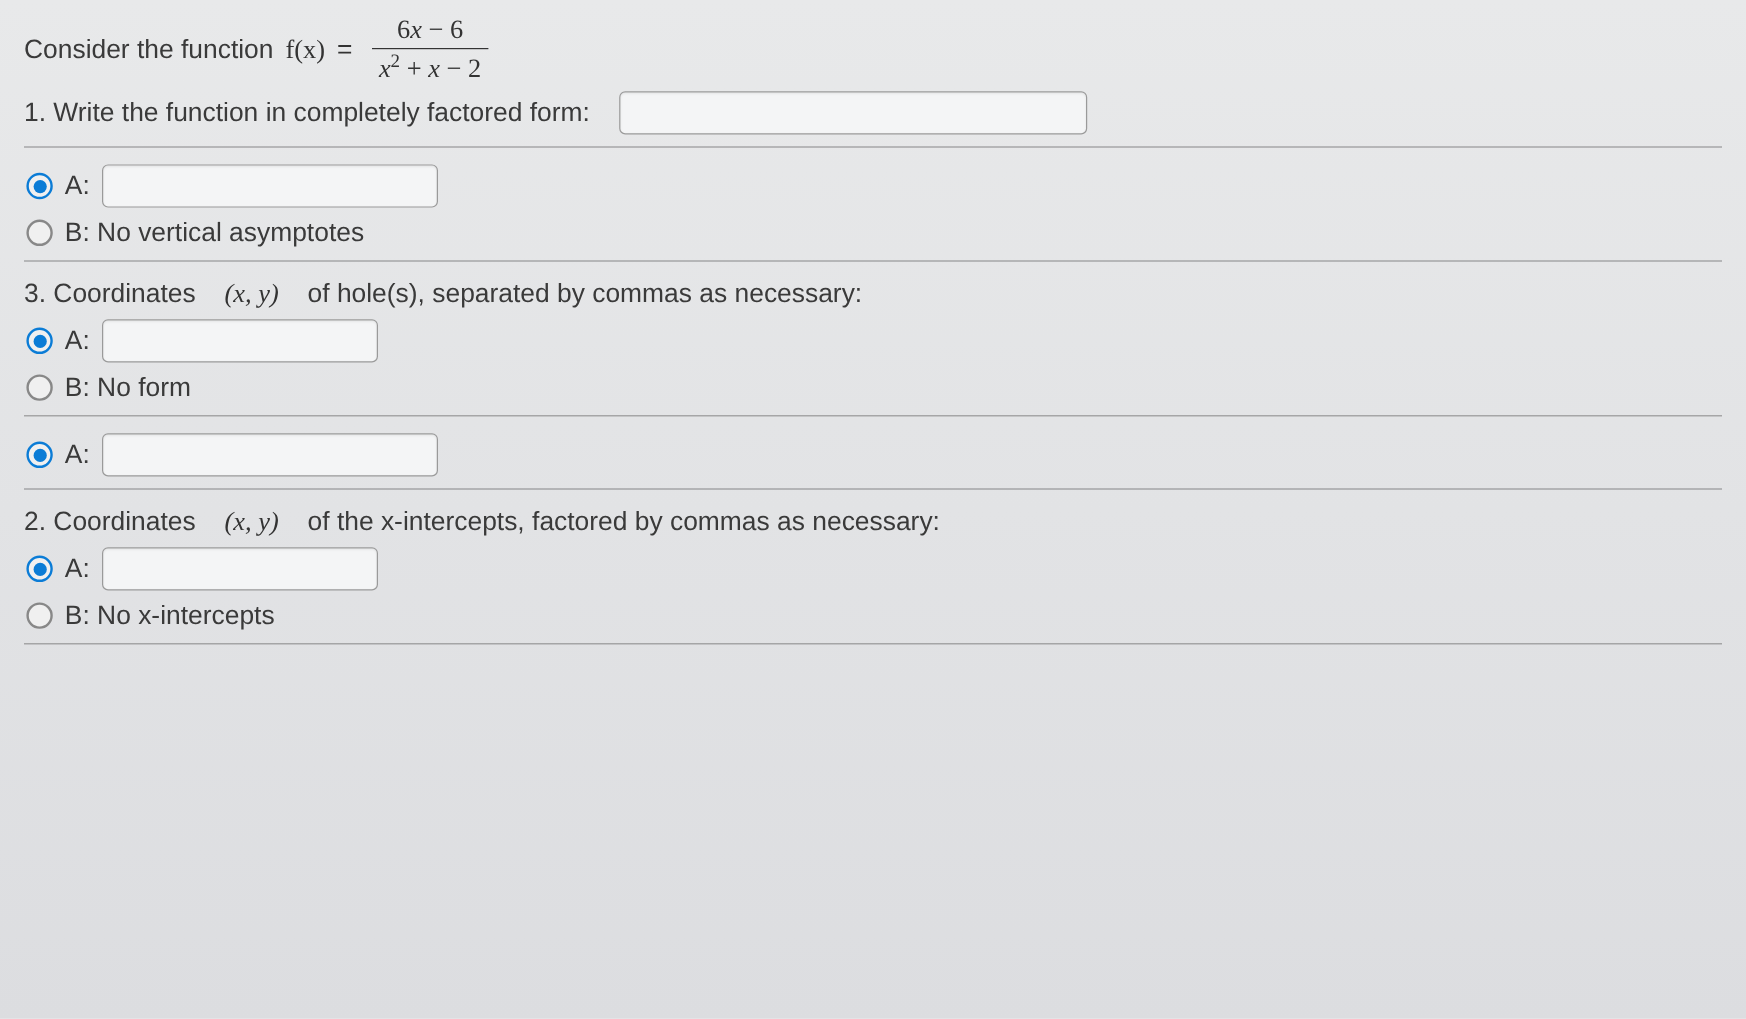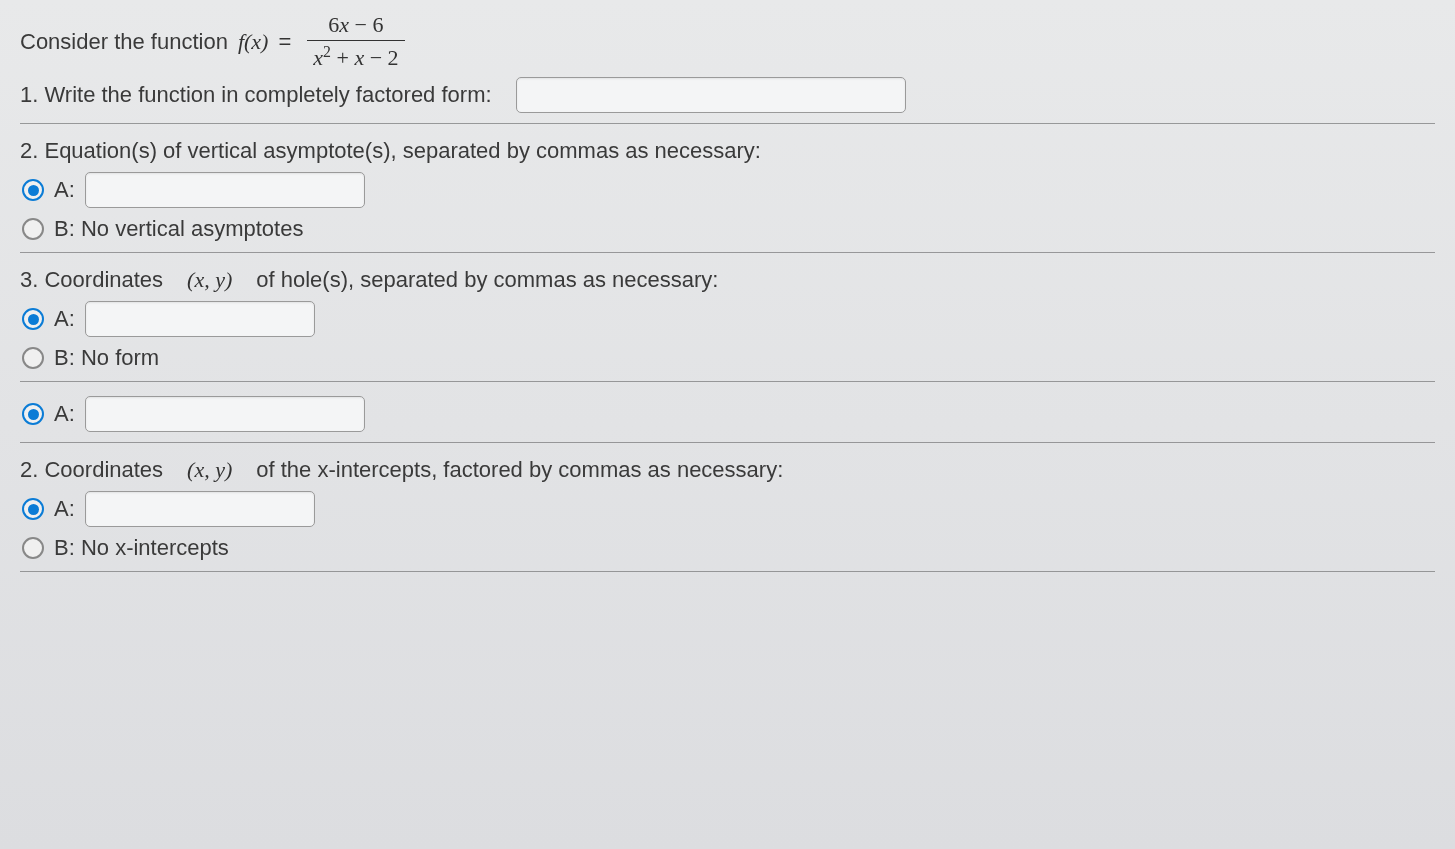--- a/index.html
+++ b/index.html
@@ -34,21 +34,21 @@
       border-bottom: 1.5px solid #333;
       font-family: 'Cambria Math', 'STIX', serif;
     }
     .frac .den {
       display: block;
       padding: 2px 6px 0 6px;
       font-family: 'Cambria Math', 'STIX', serif;
       text-align: right;
     }
     .mathvar { font-style: italic; font-family: 'Cambria Math', 'STIX', serif; }
-    .fx { font-style: italic; font-family: 'Cambria Math', 'STIX', serif; }
+    .fx { font-family: 'Cambria Math', 'STIX', serif; }
     .sup { font-size: 0.72em; vertical-align: super; }
     .q-row {
       display: flex;
       align-items: center;
       gap: 24px;
       flex-wrap: wrap;
       margin: 6px 0;
     }
     .q-text { color: #3a3a3a; }
     .text-input {
@@ -117,23 +117,20 @@
   </div>
 
   <div class="q-row block">
     <span class="q-text">1. Write the function in completely factored form:</span>
     <input type="text" class="text-input input-lg" value="" style="">
   </div>
 
   <hr class="divider">
 
   <div class="block">
-    <div class="q-row">
-      <span class="q-text">2. Equation(s) of vertical asymptote(s), separated by commas as necessary:</span>
-    </div>
     <div class="opt-row radio-indent">
       <span class="radio selected"></span>
       <span class="opt-label">A:</span>
       <input type="text" class="text-input input-md" value="" style="">
     </div>
     <div class="opt-row radio-indent">
       <span class="radio"></span>
       <span class="opt-label">B: No vertical asymptotes</span>
     </div>
   </div>

